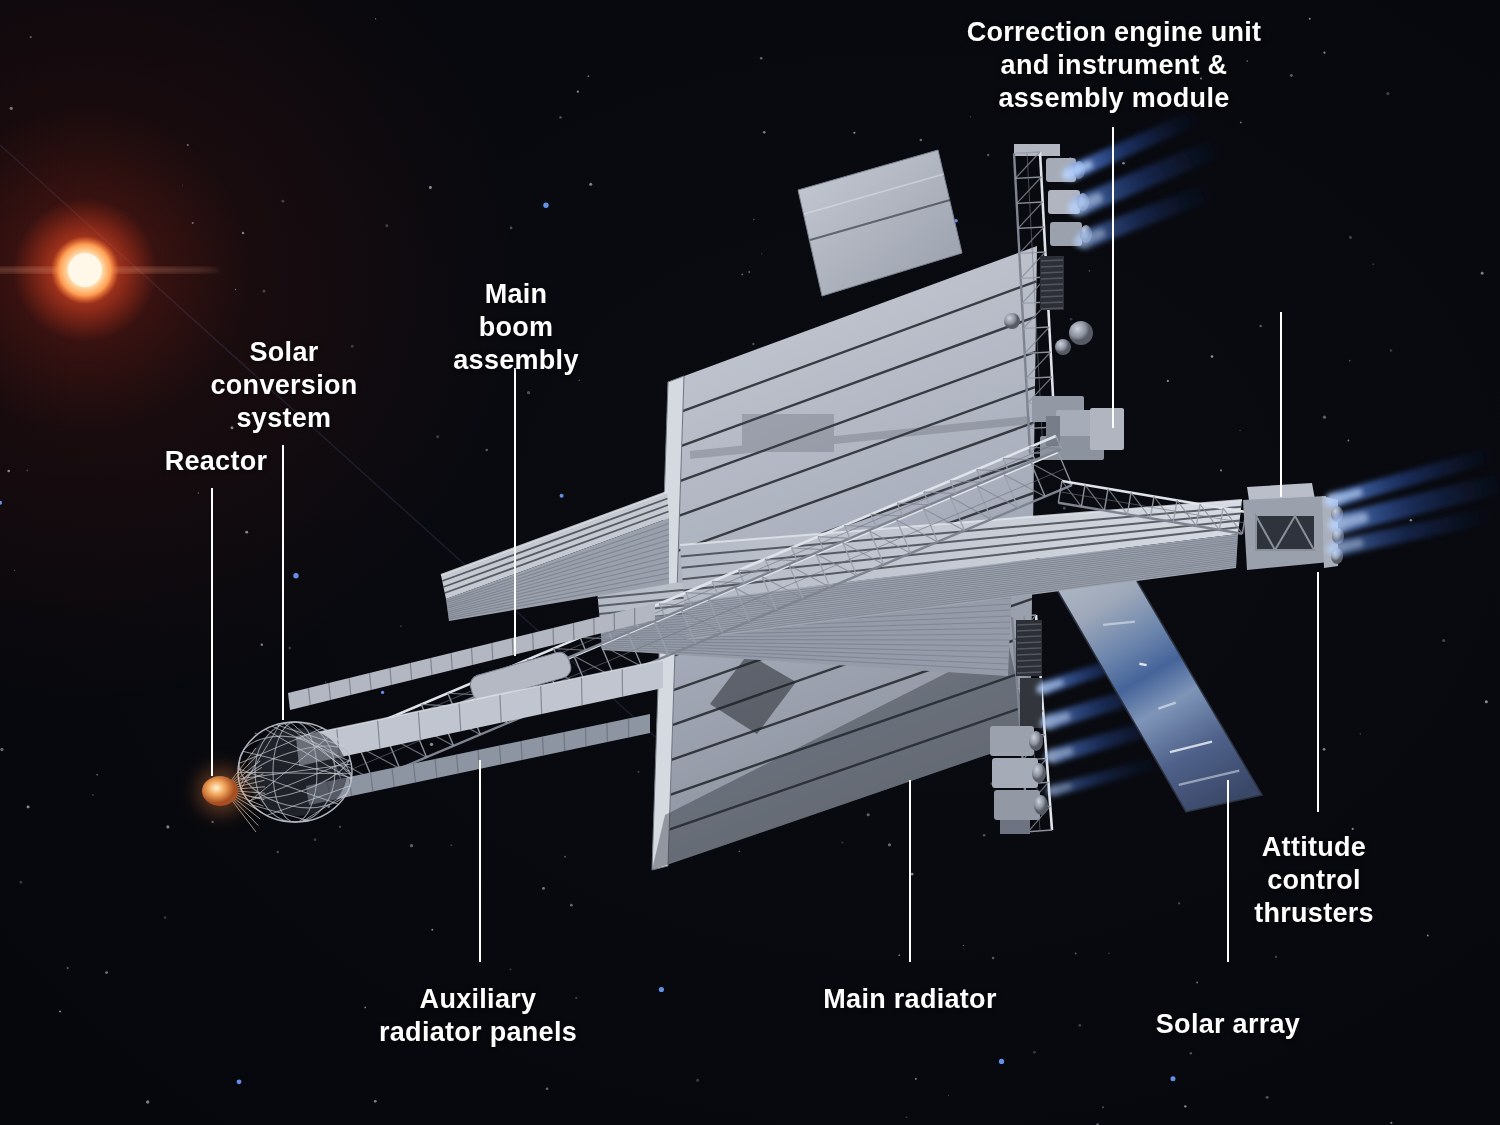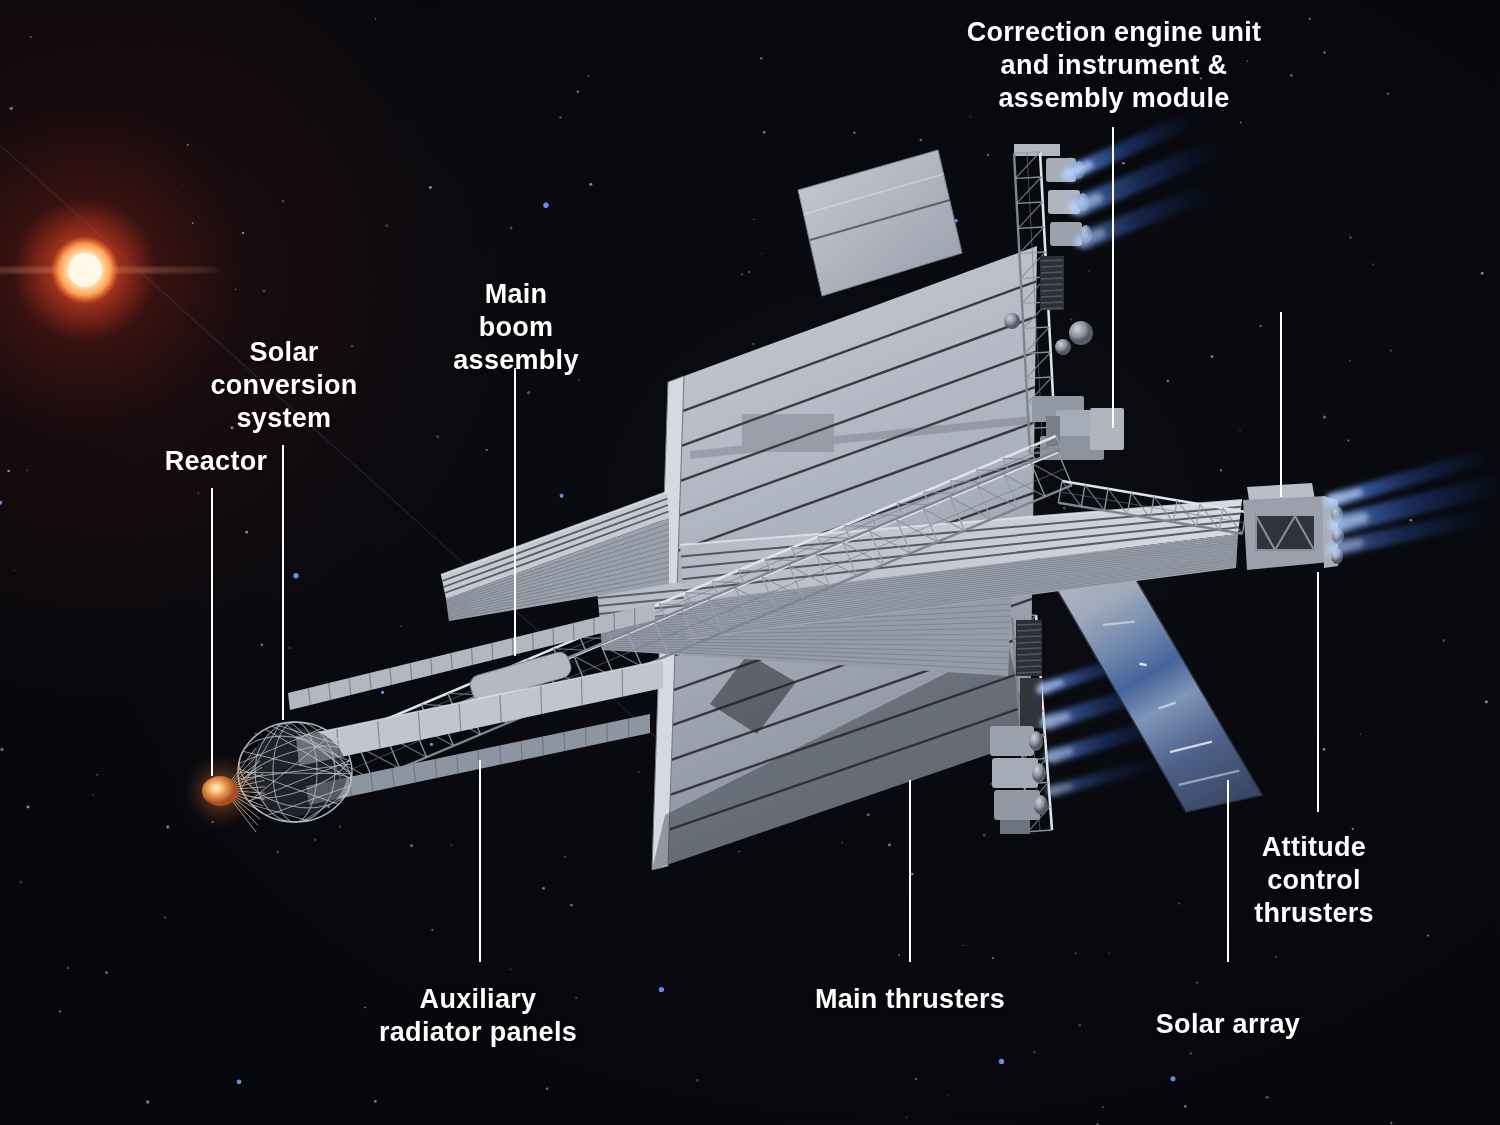--- a/index.html
+++ b/index.html
@@ -830,15 +830,15 @@
 assembly</div>
 <div class="label" style="left:284px;top:336px">Solar
 conversion
 system</div>
 <div class="label" style="left:216px;top:445px">Reactor</div>
 <div class="label" style="left:478px;top:983px">Auxiliary
 radiator panels</div>
 <div class="label" style="left:1314px;top:831px">Attitude
 control
 thrusters</div>
-<div class="label" style="left:910px;top:983px">Main thrusters</div>
+<div class="label" style="left:910px;top:983px">Main radiator</div>
 <div class="label" style="left:1228px;top:1008px">Solar array</div>
 </div>
 
 </body></html>

